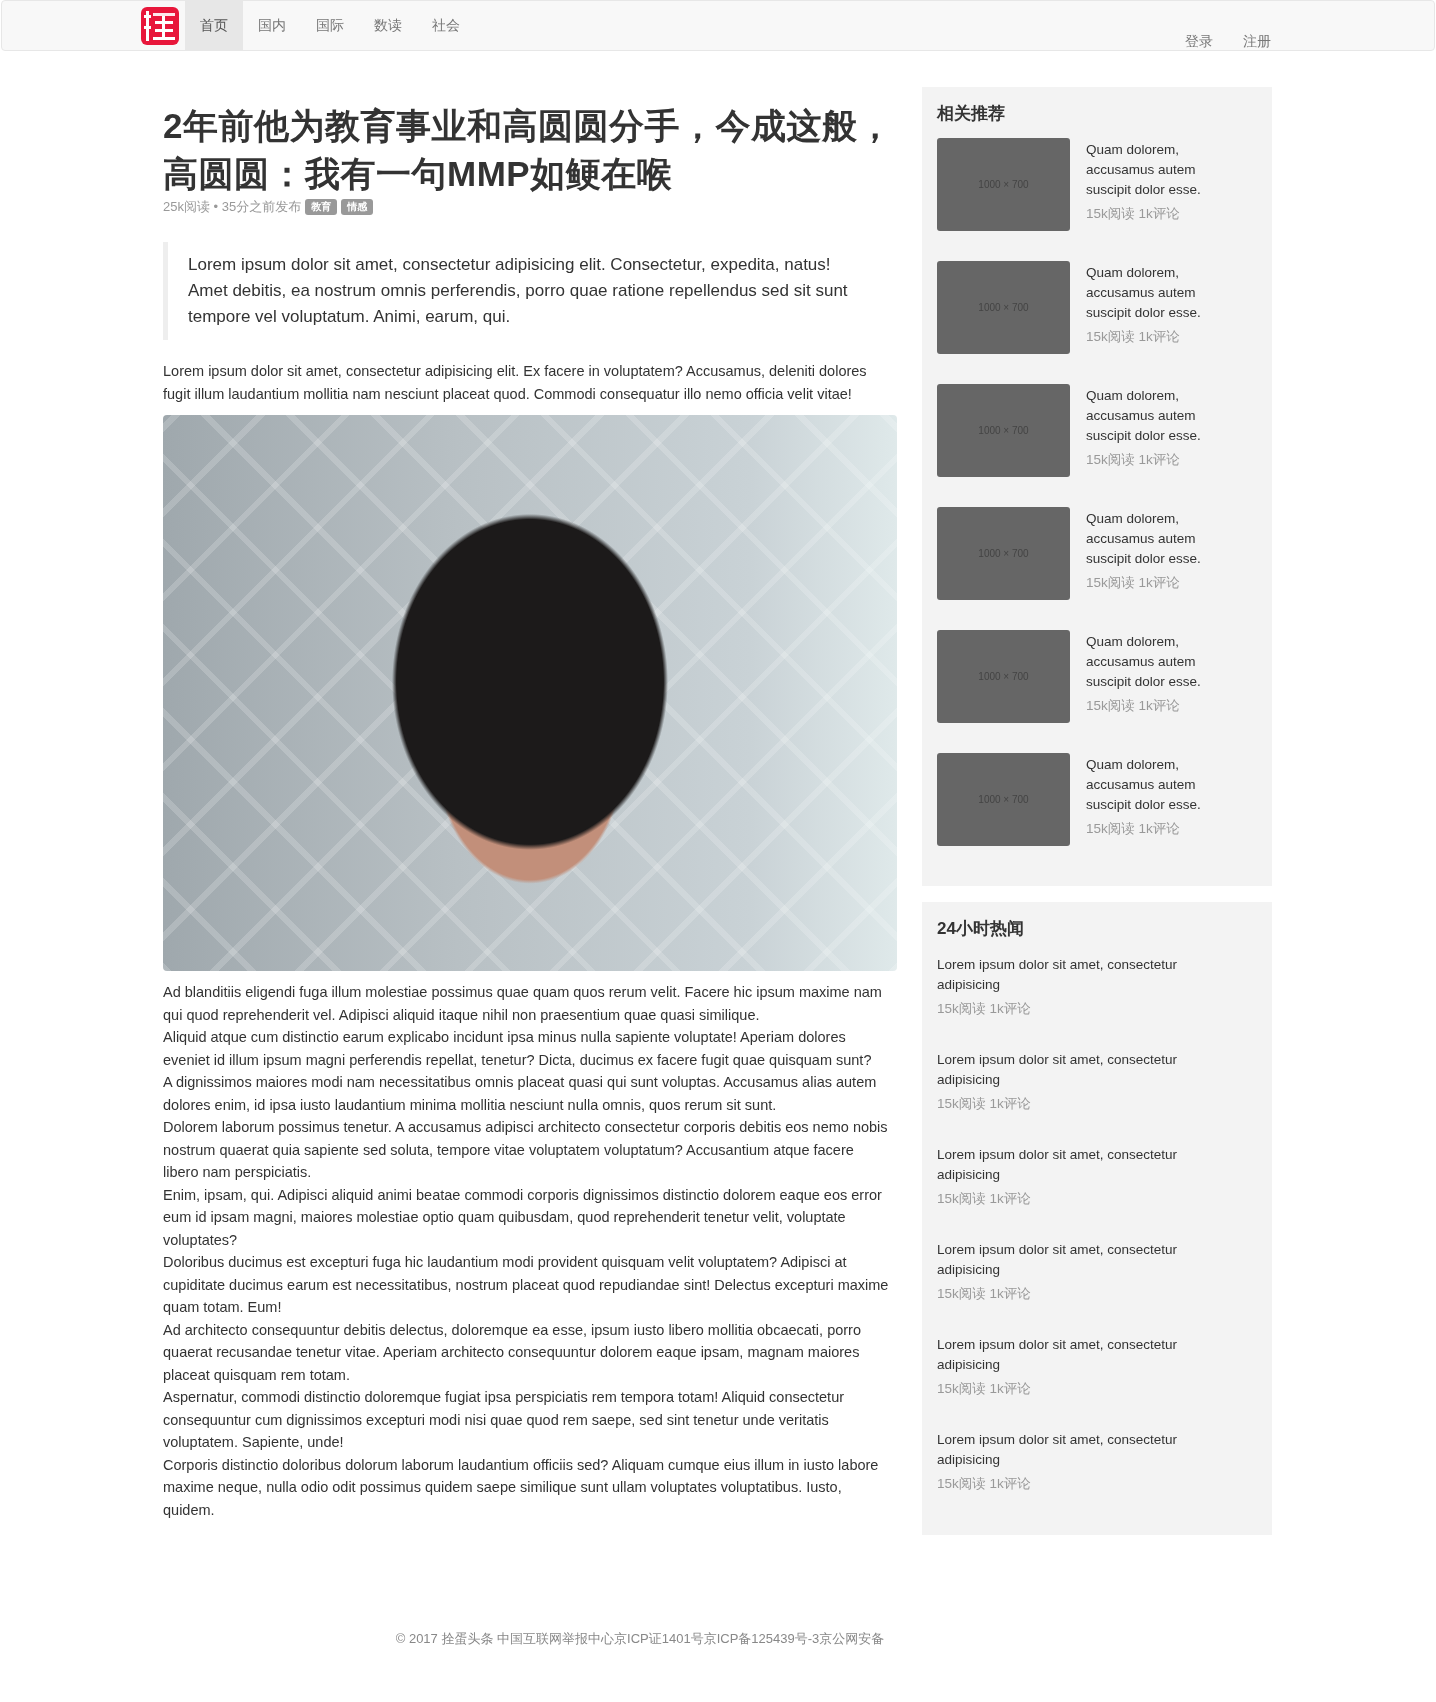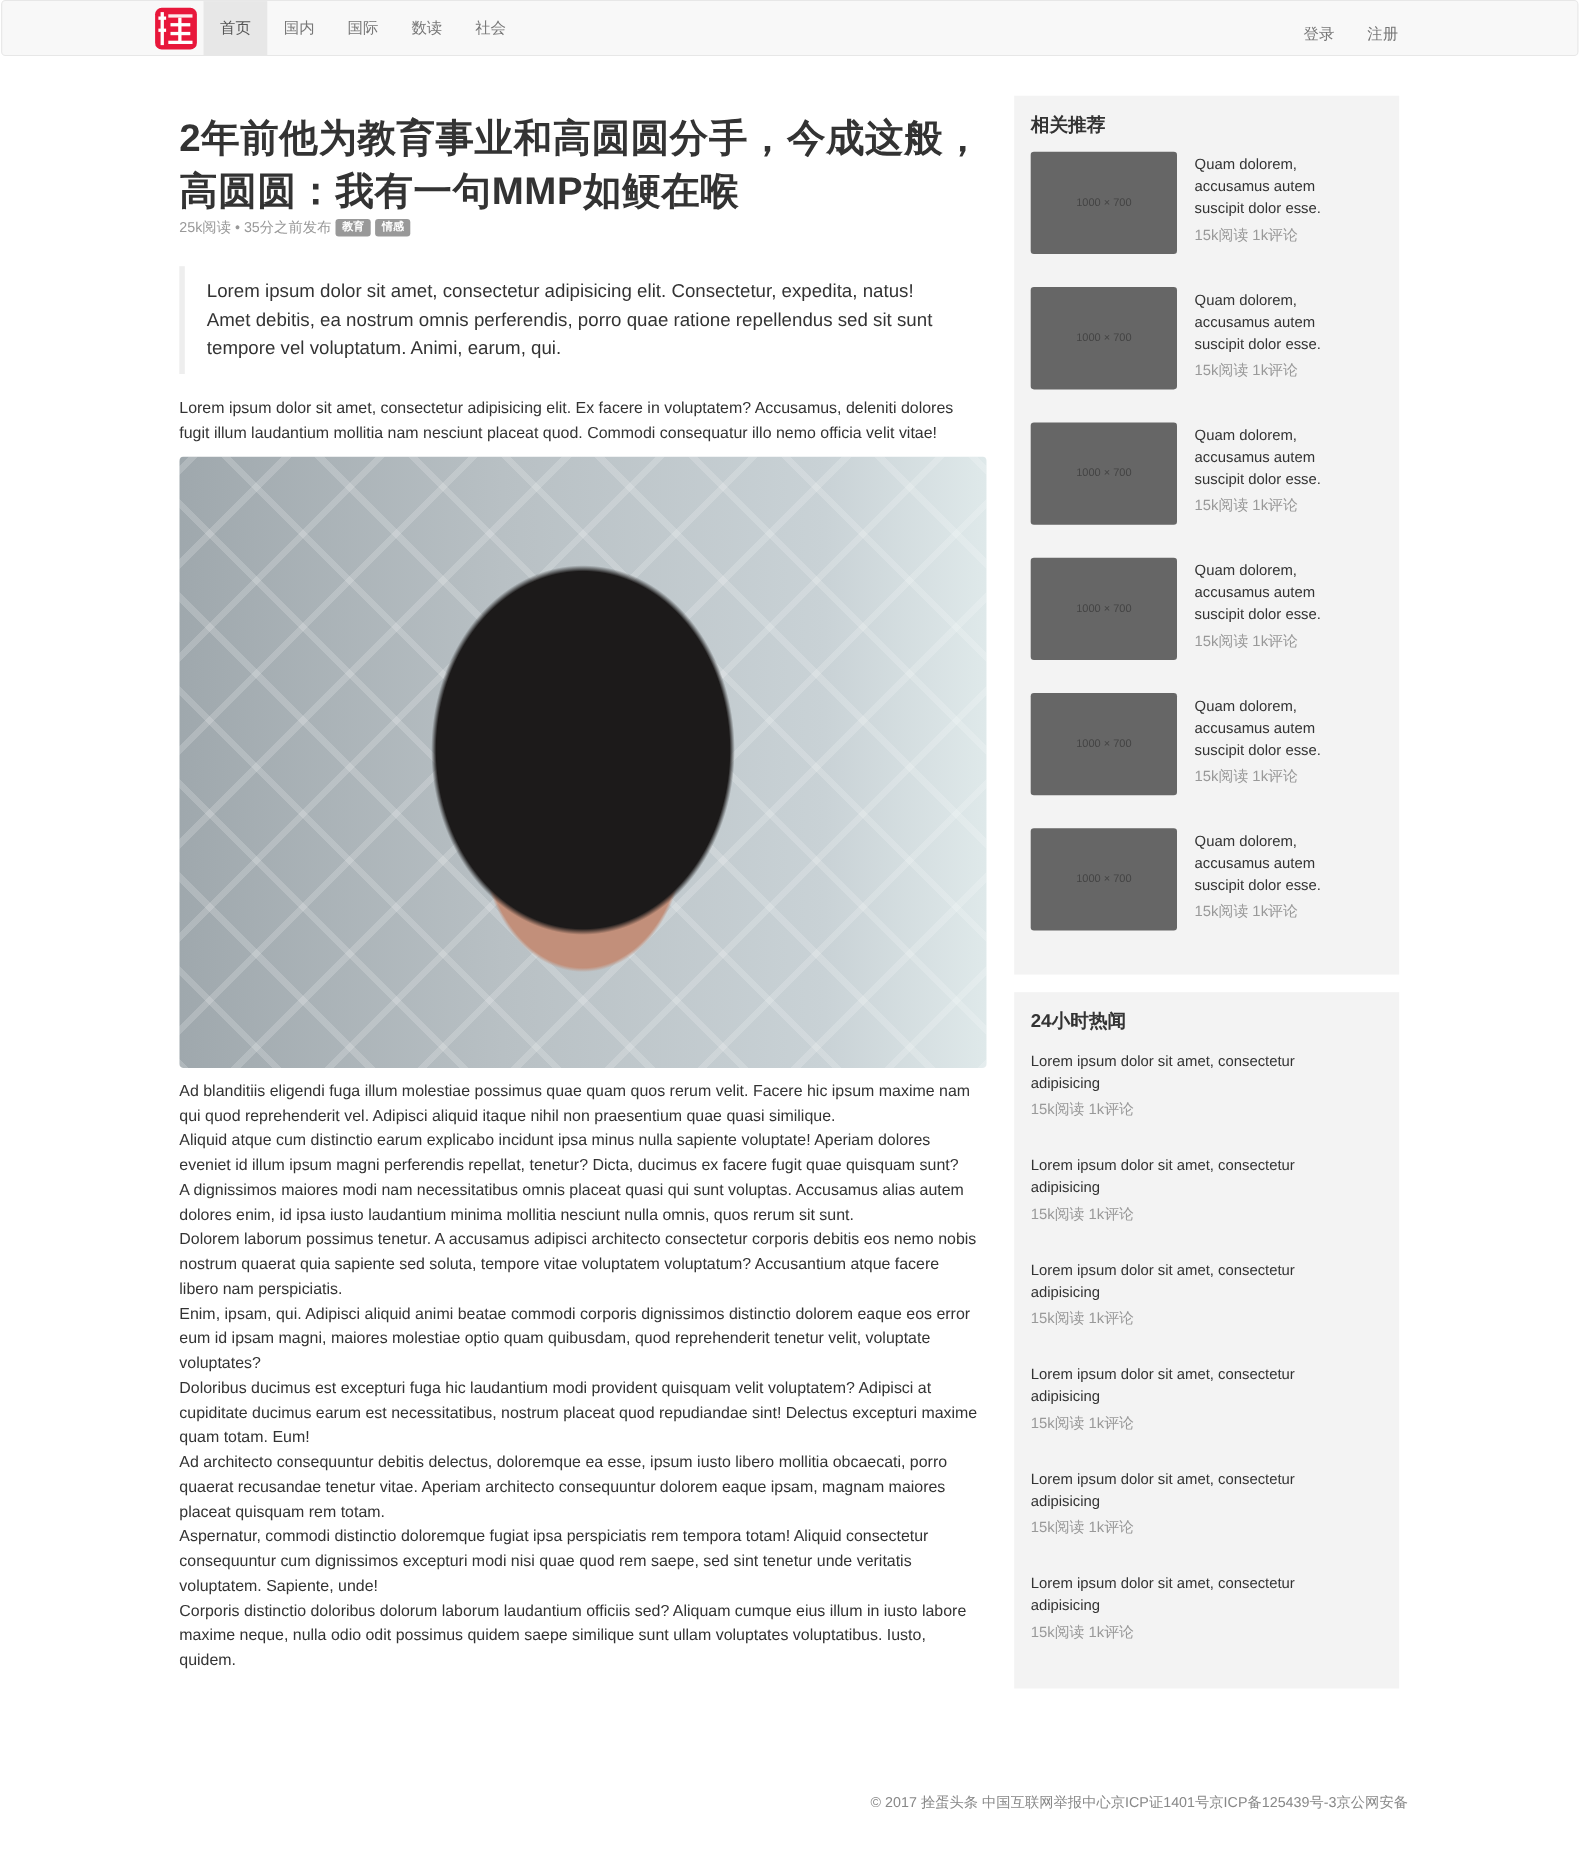--- a/index.html
+++ b/index.html
@@ -13,21 +13,21 @@
   .logo {
     position: absolute; left: 139px; top: 6px; width: 38px; height: 38px;
     background: #e8173b; border-radius: 6px; overflow: hidden;
   }
   .logo svg { display: block; }
   .nav-left { position: absolute; left: 183px; top: 0; height: 49px; display: flex; }
   .nav-item {
     height: 49px; line-height: 49px; padding: 0 15px; font-size: 14px; color: #777; cursor: pointer;
   }
   .nav-item.active { background: #e7e7e7; color: #555; }
-  .nav-right { position: absolute; right: 148px; top: 5px; height: 49px; display: flex; text-align: right; }
+  .nav-right { position: absolute; right: 148px; top: 16px; height: 49px; display: flex; text-align: right; }
 
   .main { position: absolute; left: 163px; top: 80px; width: 730px; }
   .title {
     font-size: 35px; font-weight: bold; line-height: 48px; color: #333; letter-spacing: 0.5px;
     margin-top: 22px;
   }
   .meta { font-size: 13px; color: #999; display: flex; align-items: center; gap: 4px; }
   .tag {
     display: inline-block; background: #999; color: #fff; font-size: 10px; font-weight: bold;
     padding: 1px 6px; border-radius: 3px; line-height: 14px;
@@ -61,21 +61,21 @@
     font-size: 10px; display: flex; align-items: center; justify-content: center; flex-shrink: 0;
   }
   .rec-text { margin-left: 16px; width: 150px; }
   .rec-title { font-size: 13.5px; line-height: 20px; color: #333; padding-top: 2px; }
   .stat { font-size: 13.5px; color: #999; line-height: 20px; margin-top: 4px; }
   .hot-list { margin-top: 14px; }
   .hot-item { height: 95px; }
   .hot-title { font-size: 13.5px; line-height: 20px; color: #333; width: 270px; }
 
   .footer {
-    position: absolute; left: 0; top: 1630px; width: 1280px; text-align: right;
+    position: absolute; left: 0; top: 1630px; width: 1280px; text-align: center;
     font-size: 13px; color: #888;
   }
   .watermark {
     position: absolute; right: 18px; top: 1723px; font-size: 27px; color: #e0e0e0;
     text-shadow: 1px 1px 1px #bbb;
   }
 </style>
 </head>
 <body>
 

